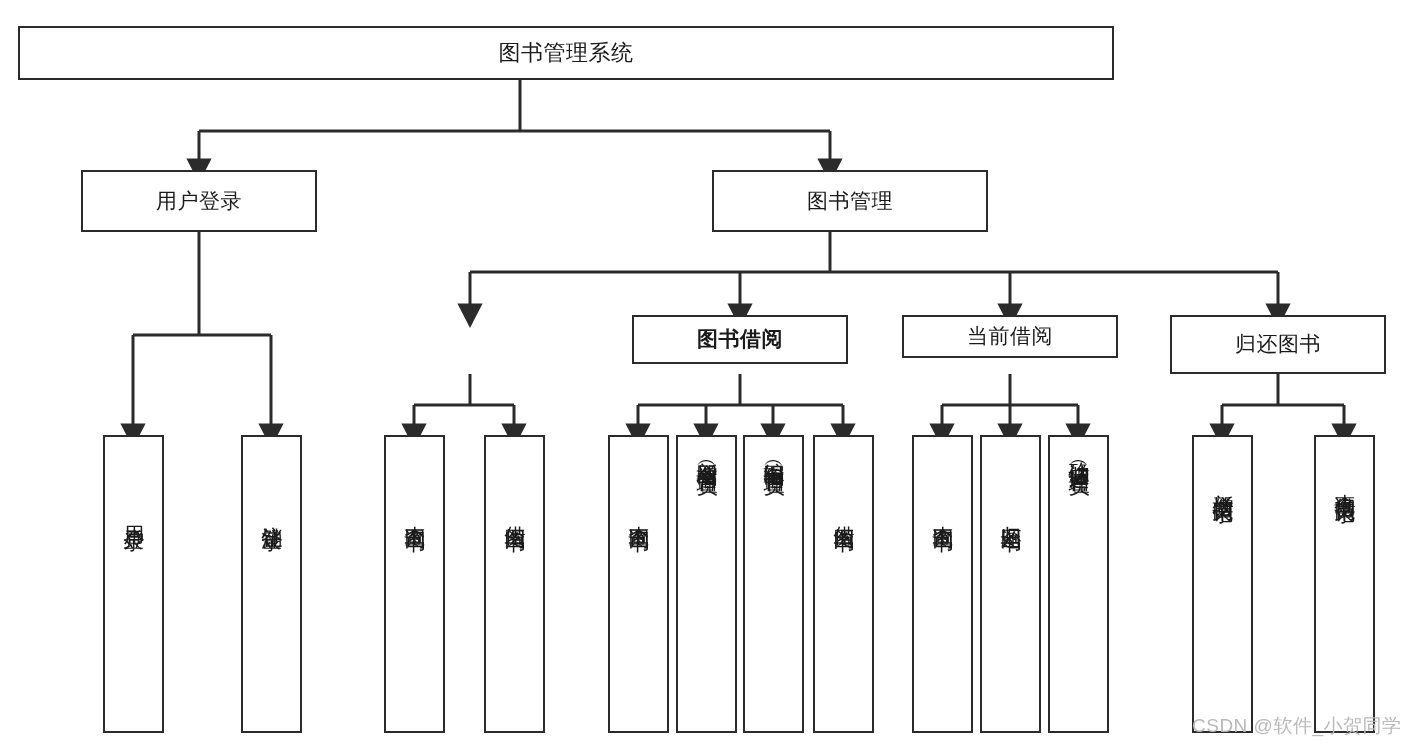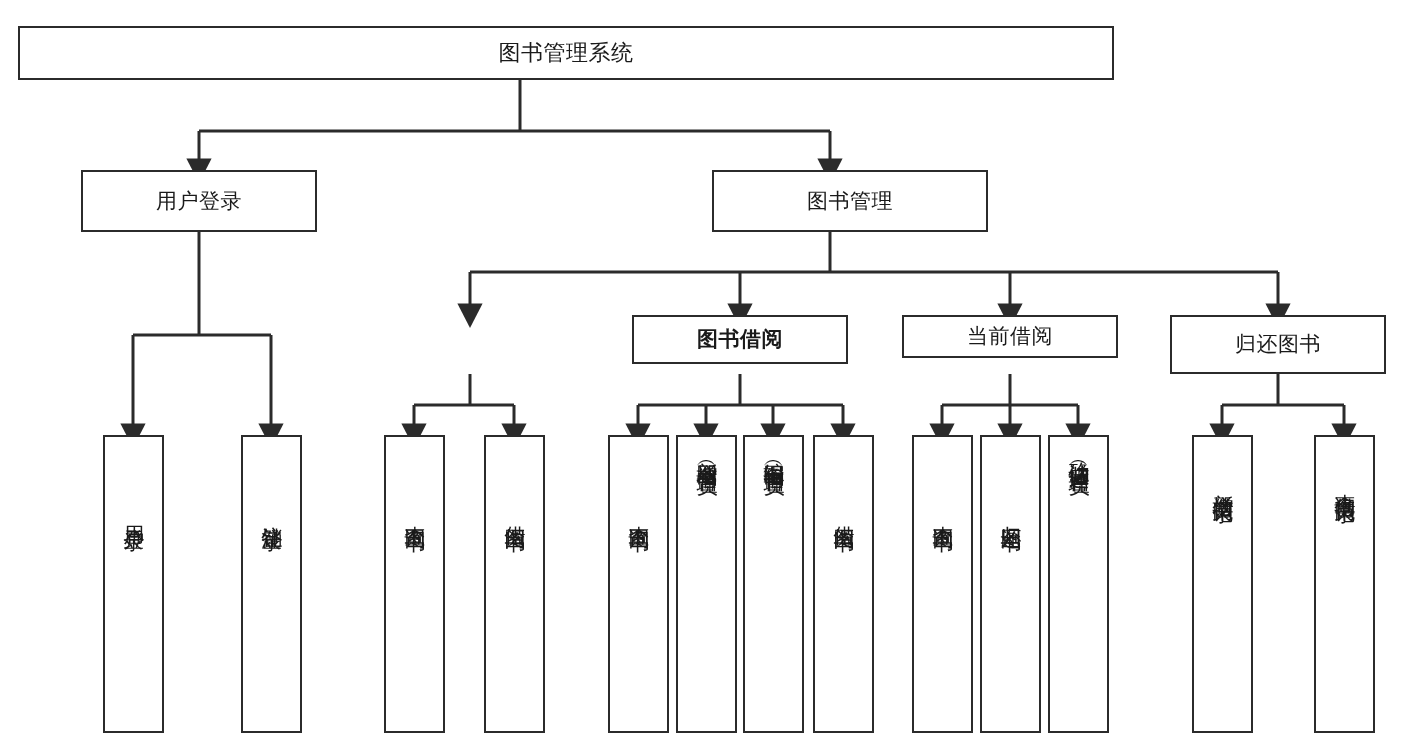--- a/index.html
+++ b/index.html
@@ -186,14 +186,15 @@
     <span class="label">确认归还（管理员）</span>
   </div>
 
   <div class="node vert" style="left:1192px; top:435px; width:61px; height:298px; padding-top:40px;">
     <span class="label">新增借阅记录</span>
   </div>
   <div class="node vert" style="left:1314px; top:435px; width:61px; height:298px; padding-top:40px;">
     <span class="label">查询借阅记录</span>
   </div>
 
+  <div class="watermark" style="left:1192px; top:713px;">CSDN @软件_小贺同学</div>
 
 </div>
 
 </body></html>

